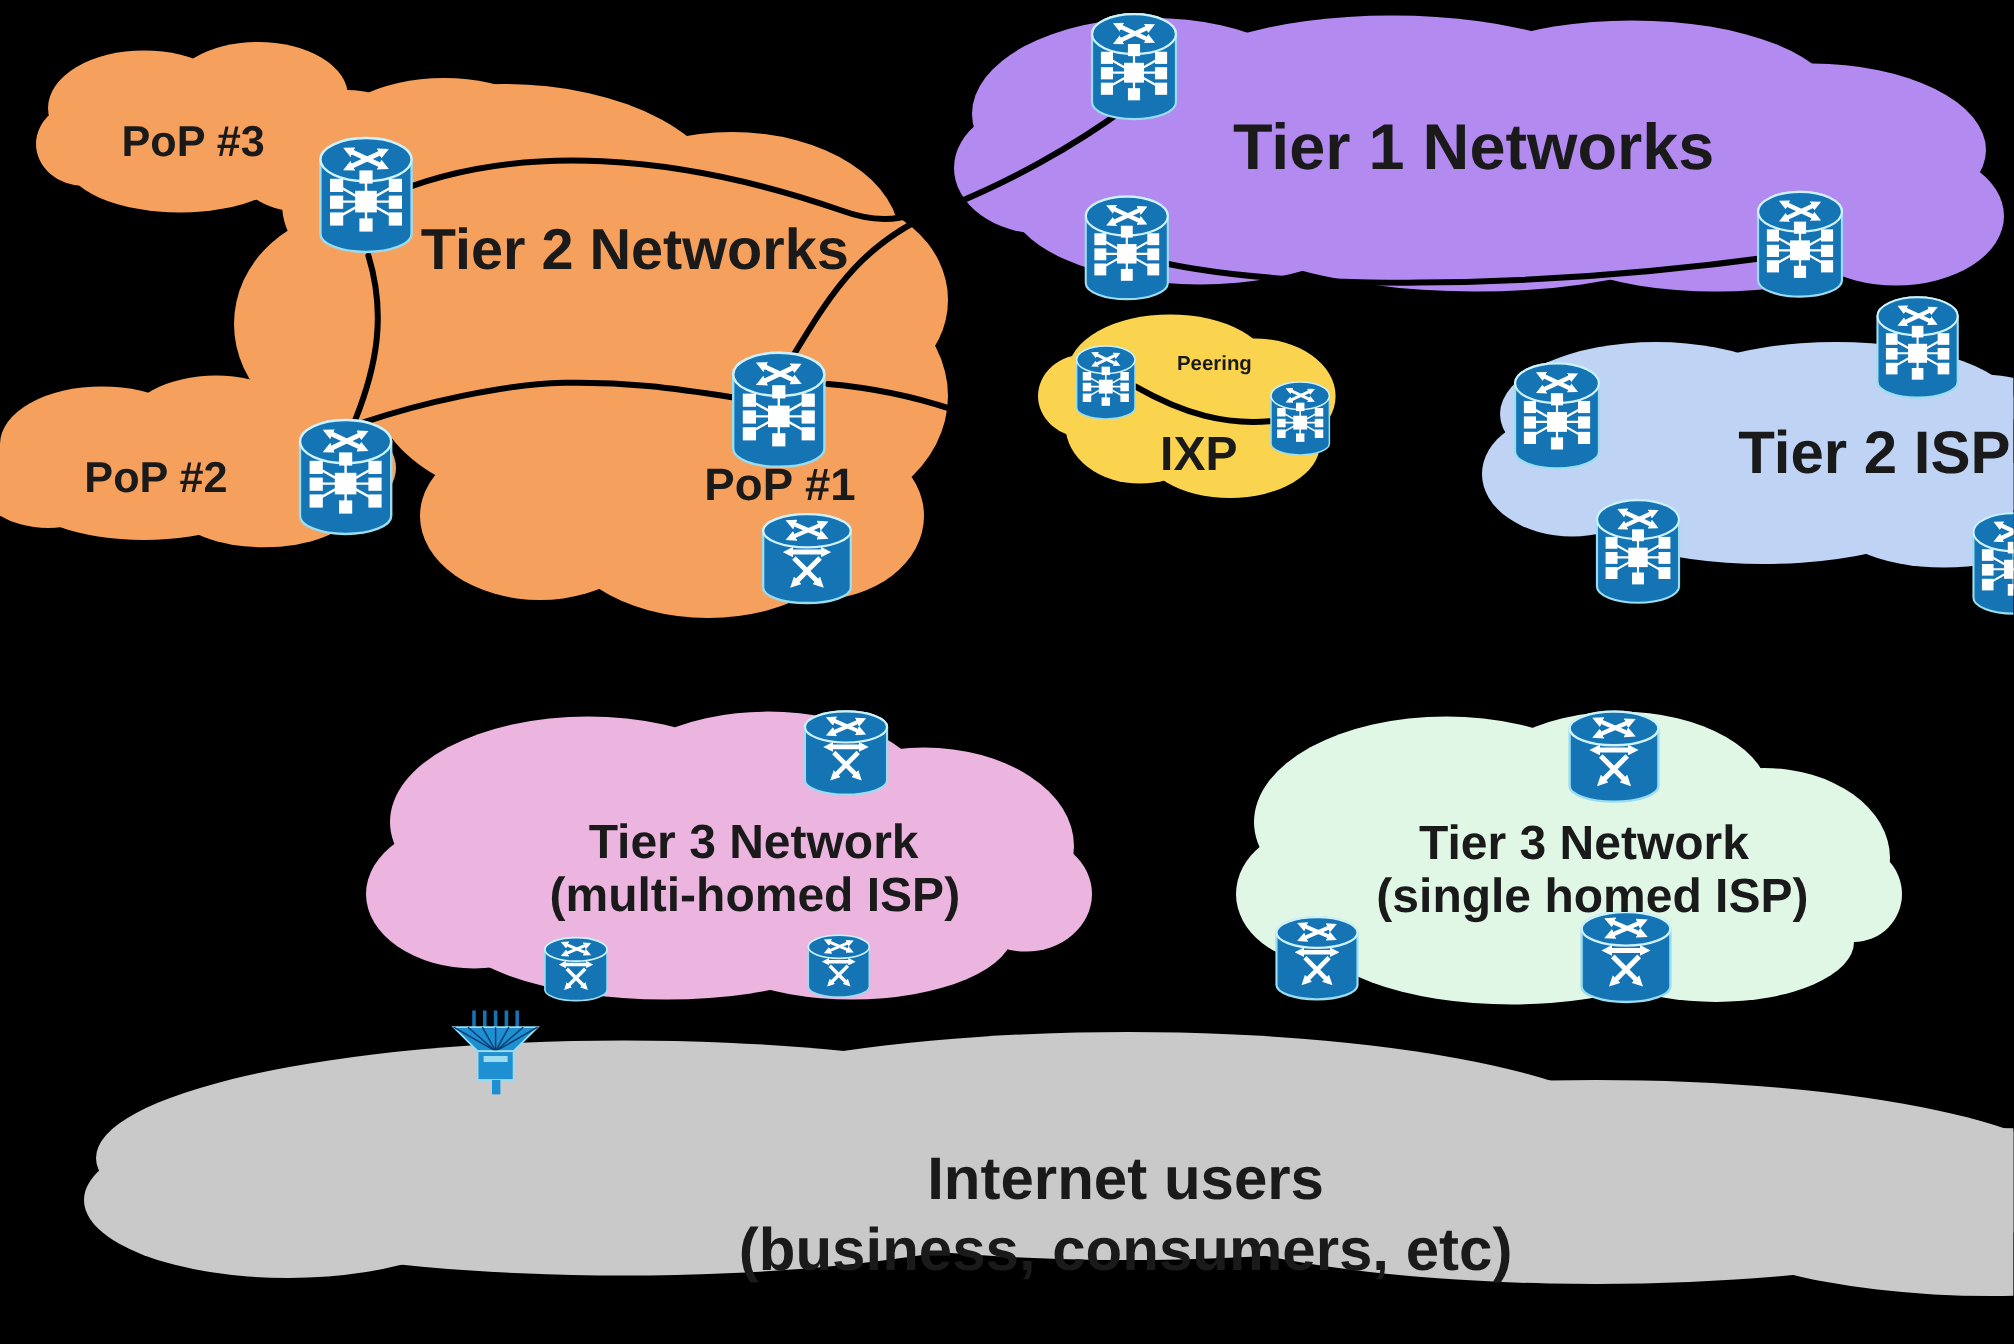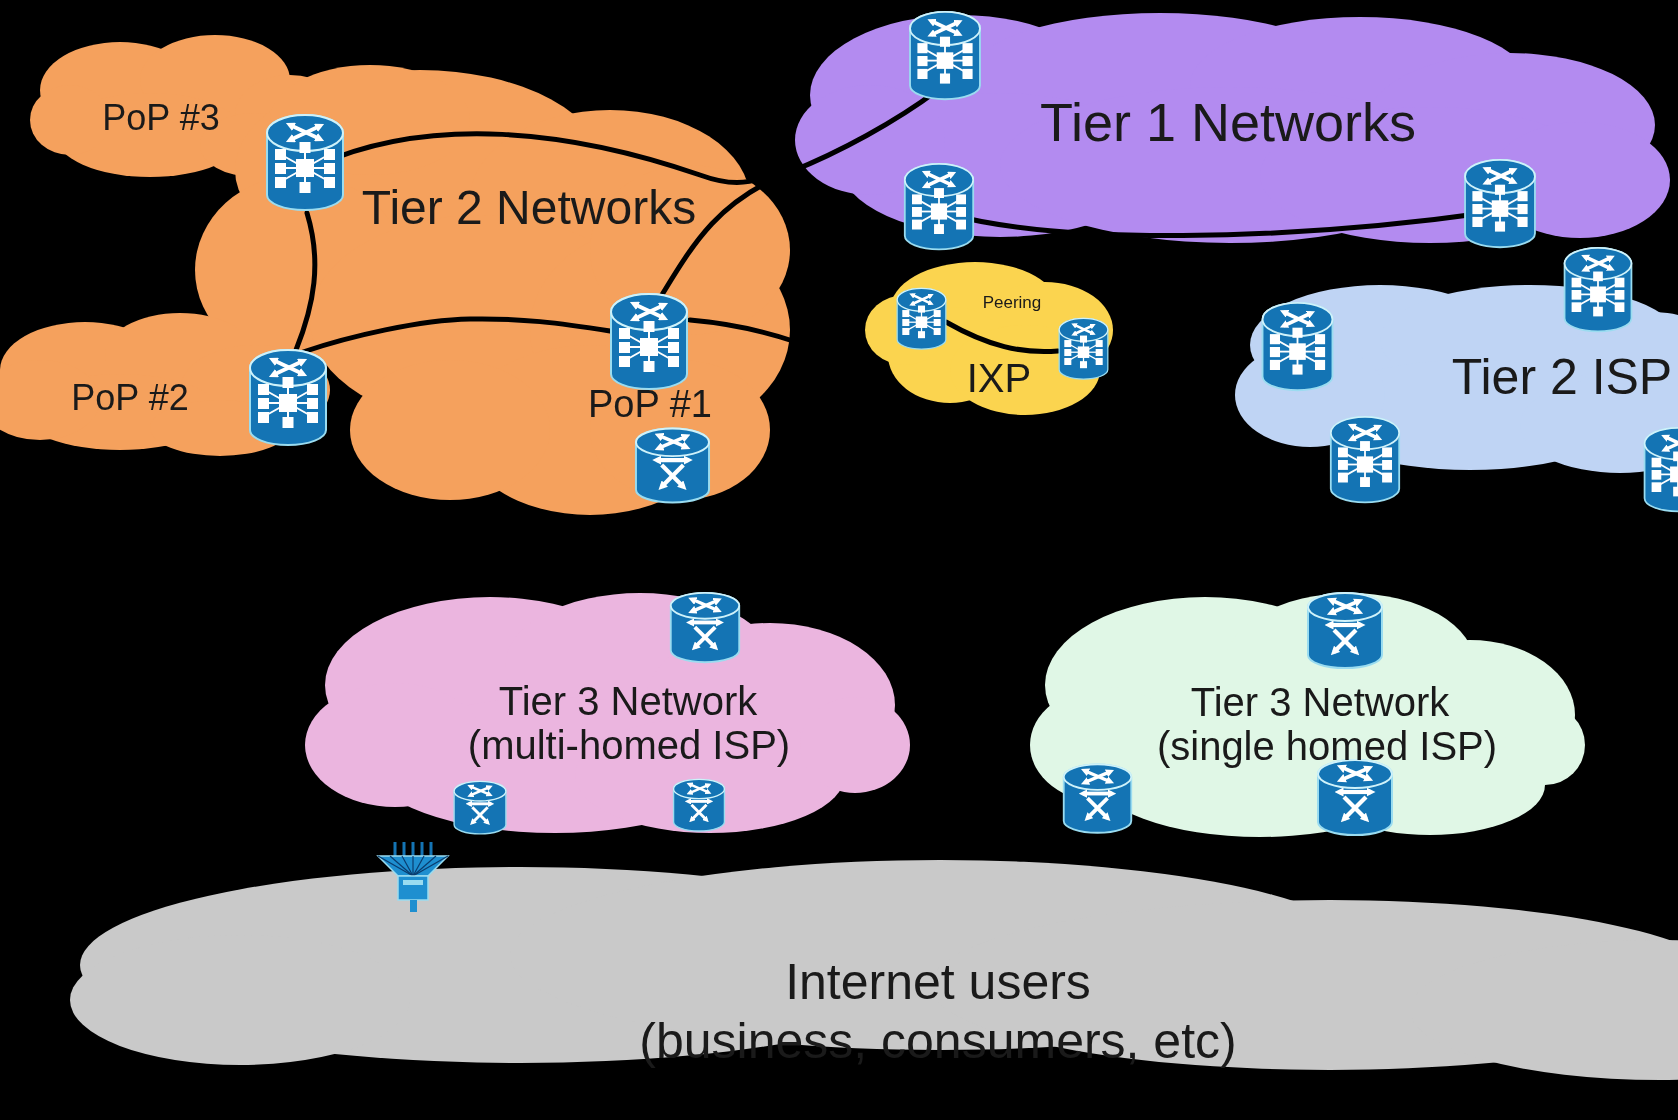--- a/index.html
+++ b/index.html
@@ -1,16 +1,16 @@
 <!DOCTYPE html>
 <html style="--c-background: #000000; --c-tier2_cloud: #F5A15D; --c-tier1_cloud: #B38BF0; --c-ixp_cloud: #FBD44F; --c-tier2_isp_cloud: #BFD4F4; --c-tier3_multi_cloud: #EBB5DF; --c-tier3_single_cloud: #E0F7E6; --c-users_cloud: #C9C9C9; --c-device_blue: #1474B4; --c-device_rim: #9ADCF0; --c-link_black: #000000; --c-label_text: #1A1A1A;"><head>
 <meta charset="utf-8">
 <style>
   html,body{margin:0;padding:0;background:#000;}
-  .stage{width:1678px;height:1120px;position:relative;background:var(--c-background,#000);overflow:hidden;}
+  .stage{width:1678px;height:1120px;position:relative;background:var(--c-background,#000);overflow:hidden;font-weight:bold;}
   svg{display:block;}
   text{font-family:"Liberation Sans","DejaVu Sans",sans-serif;fill:var(--c-label_text,#1a1a1a);}
   .cloud-orange ellipse{fill:var(--c-tier2_cloud,#F5A15D);}
   .cloud-purple ellipse{fill:var(--c-tier1_cloud,#B38BF0);}
   .cloud-yellow ellipse{fill:var(--c-ixp_cloud,#FBD44F);}
   .cloud-blue ellipse{fill:var(--c-tier2_isp_cloud,#BFD4F4);}
   .cloud-pink ellipse{fill:var(--c-tier3_multi_cloud,#EBB5DF);}
   .cloud-mint ellipse{fill:var(--c-tier3_single_cloud,#E0F7E6);}
   .cloud-gray ellipse{fill:var(--c-users_cloud,#C9C9C9);}
   .link{stroke:var(--c-link_black,#000);stroke-width:5;fill:none;stroke-linecap:round;}

